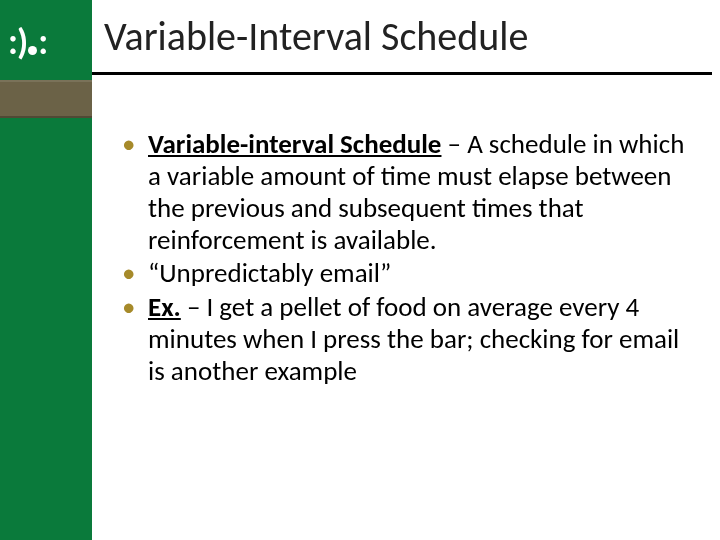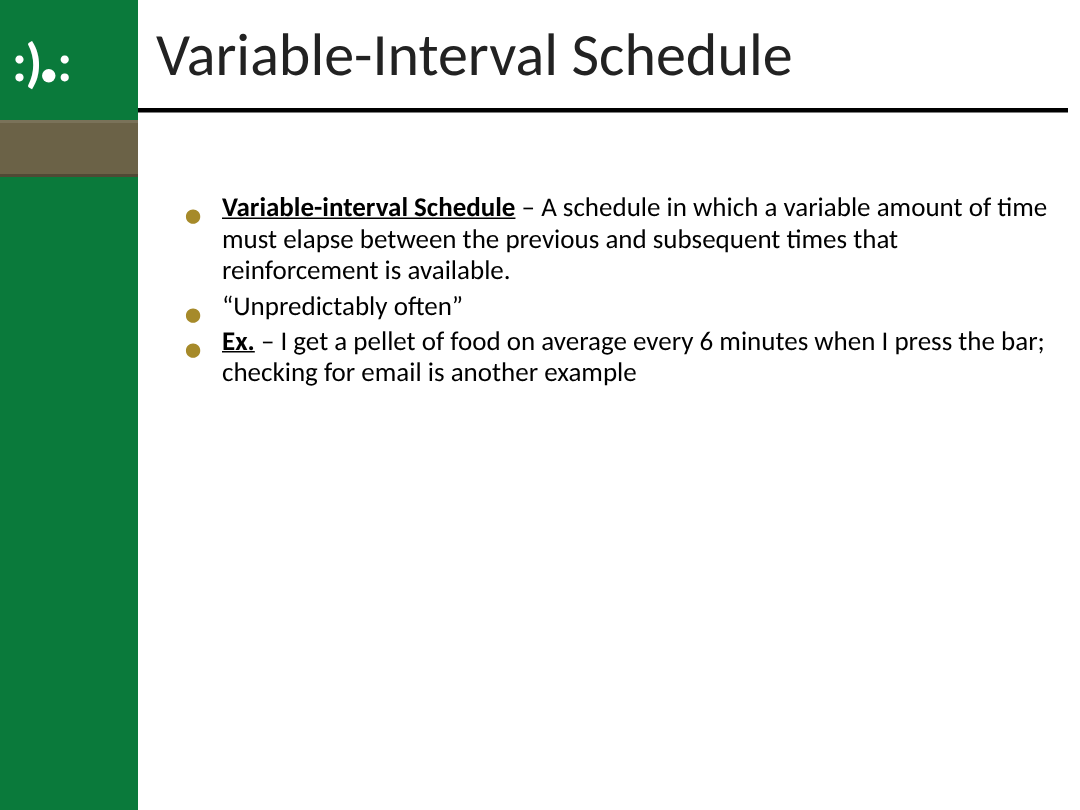--- a/index.html
+++ b/index.html
@@ -68,21 +68,21 @@
     height: 38px;
     background: #6b6247;
     box-shadow: inset 0 -2px 0 rgba(0,0,0,0.25), inset 0 2px 0 rgba(255,255,255,0.1);
   }
   .body {
     position: absolute;
     left: 120px;
     top: 128px;
     width: 580px;
     color: #000;
-    font-size: 18px;
+    font-size: 27px;
     line-height: 1.18;
   }
   .body ul {
     list-style: none;
     margin: 0;
     padding: 0;
   }
   .body li {
     position: relative;
     padding-left: 28px;
@@ -113,20 +113,20 @@
   <div class="title">Variable-Interval Schedule</div>
   <div class="hr"></div>
   <div class="sidebar-accent"></div>
 
   <div class="body">
     <ul>
       <li>
         <span class="term">Variable-interval Schedule</span><span> – </span><span>A schedule in which a variable amount of time must elapse between the previous and subsequent times that reinforcement is available.</span>
       </li>
       <li>
-        <span>“Unpredictably often”</span>
+        <span>“Unpredictably email”</span>
       </li>
       <li>
-        <span class="term">Ex.</span><span> – </span><span>I get a pellet of food on average every 6 minutes when I press the bar; checking for email is another example</span>
+        <span class="term">Ex.</span><span> – </span><span>I get a pellet of food on average every 4 minutes when I press the bar; checking for email is another example</span>
       </li>
     </ul>
   </div>
 </div>
 
 </body></html>

